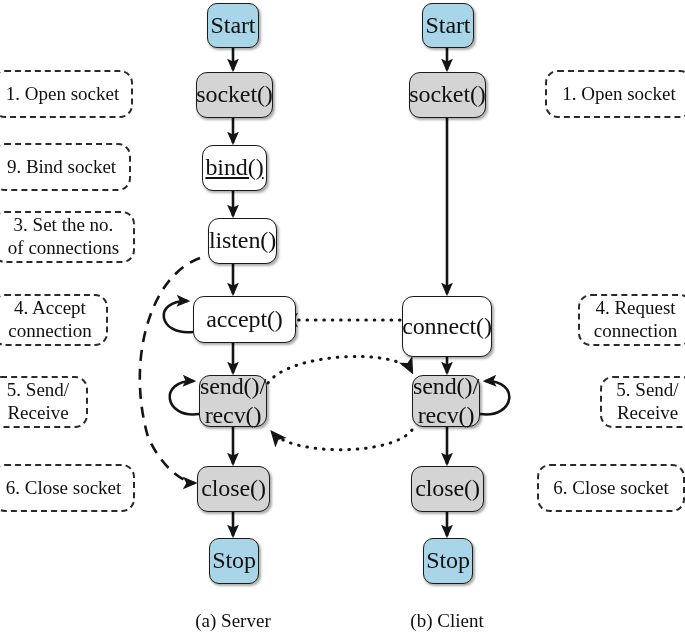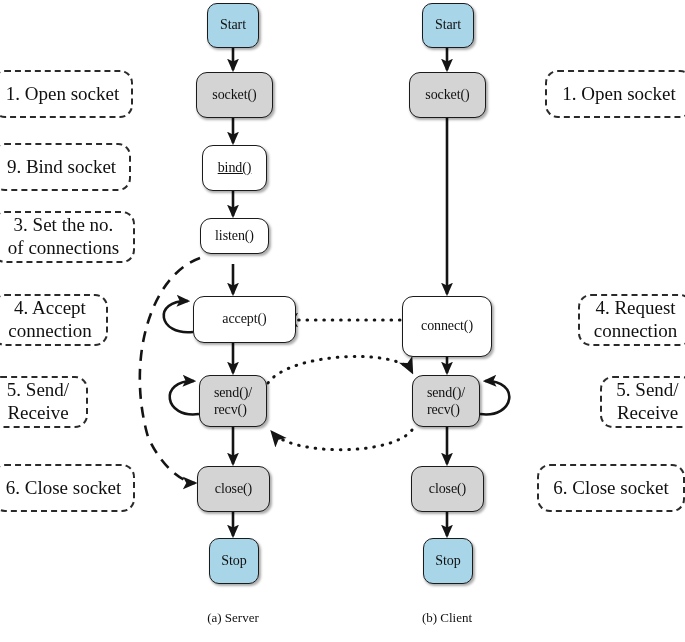--- a/index.html
+++ b/index.html
@@ -24,23 +24,24 @@
     pointer-events: none;
   }
 
   
   .node {
     position: absolute;
     box-sizing: border-box;
     display: flex;
     align-items: center;
     justify-content: center;
+    text-align: center;
     border: 1.6px solid #1b1b1b;
     border-radius: 11px;
-    font-size: 14px;
+    font-size: 24px;
     line-height: 1.06;
     color: #111111;
     letter-spacing: -0.1px;
     box-shadow: 1.5px 2px 2.5px rgba(0,0,0,0.33);
     z-index: 3;
   }
   .node.terminal {
     background: #a8d5e8;
     border-radius: 10px;
   }
@@ -67,21 +68,21 @@
     font-size: 19px;
     line-height: 1.18;
     color: #101010;
     z-index: 2;
   }
   .callout.two-line { line-height: 1.2; }
 
   
   .caption {
     position: absolute;
-    font-size: 13px;
+    font-size: 19px;
     color: #101010;
     text-align: center;
     white-space: nowrap;
     z-index: 2;
   }
 </style>
 </head>
 <body>
 
 <div id="canvas">
@@ -128,21 +129,21 @@
 
   <div class="node terminal" style="left:207px;top:3px;width:52px;height:45px;">
     <span class="lbl">Start</span>
   </div>
   <div class="node shaded" style="left:196px;top:72px;width:77px;height:46px;">
     <span class="lbl">socket()</span>
   </div>
   <div class="node plain" style="left:202px;top:145px;width:65px;height:46px;text-decoration:underline;">
     <span class="lbl">bind()</span>
   </div>
-  <div class="node plain" style="left:200px;top:218px;width:69px;height:36px;">
+  <div class="node plain" style="left:208px;top:218px;width:69px;height:46px;">
     <span class="lbl">listen()</span>
   </div>
   <div class="node plain" style="left:193px;top:296px;width:103px;height:47px;">
     <span class="lbl">accept()</span>
   </div>
   <div class="node shaded two-line" style="left:199px;top:375px;width:68px;height:52px;">
     <span class="lbl mline">send()/<br>recv()</span>
   </div>
   <div class="node shaded" style="left:197px;top:466px;width:73px;height:46px;">
     <span class="lbl">close()</span>

